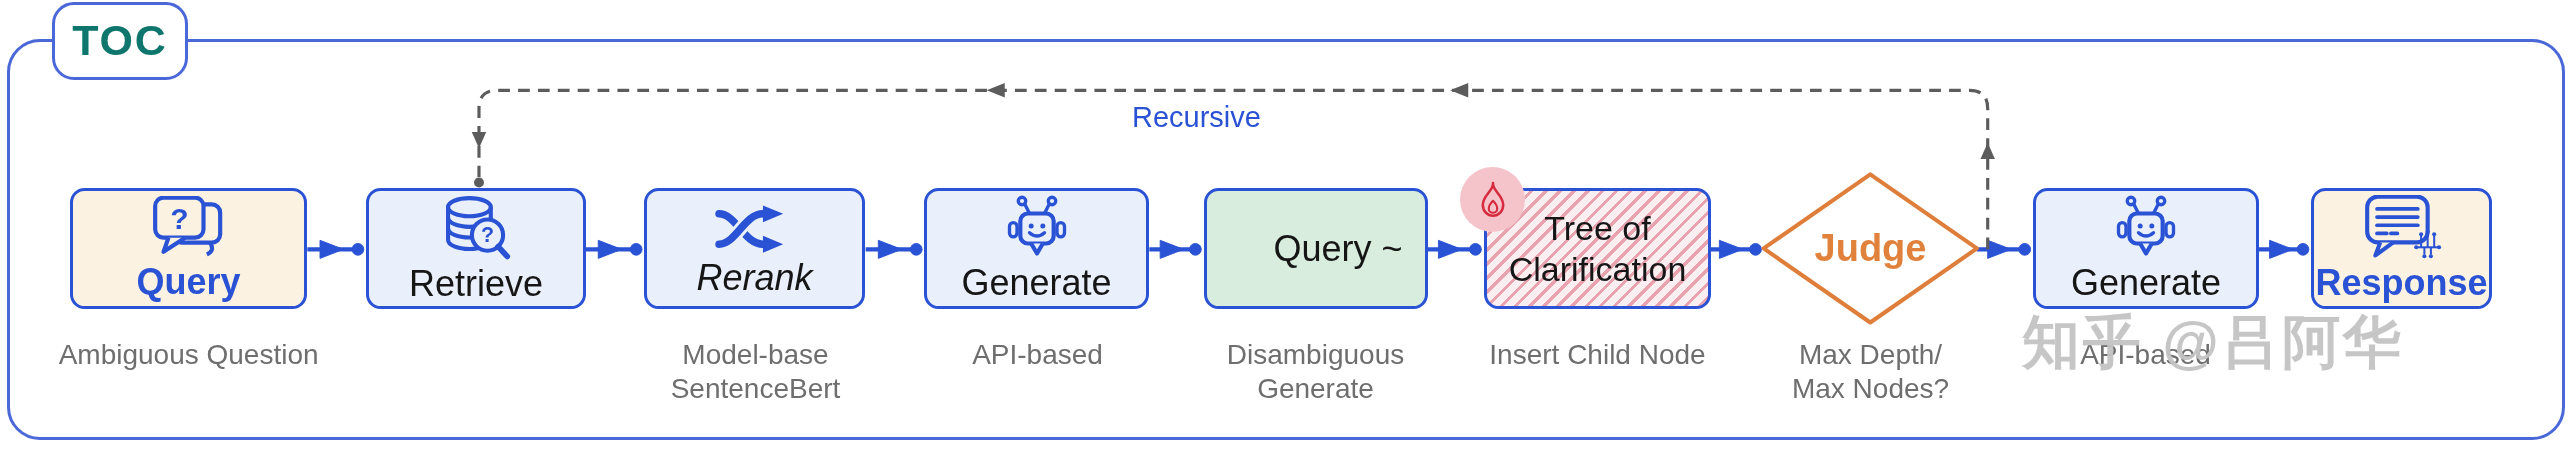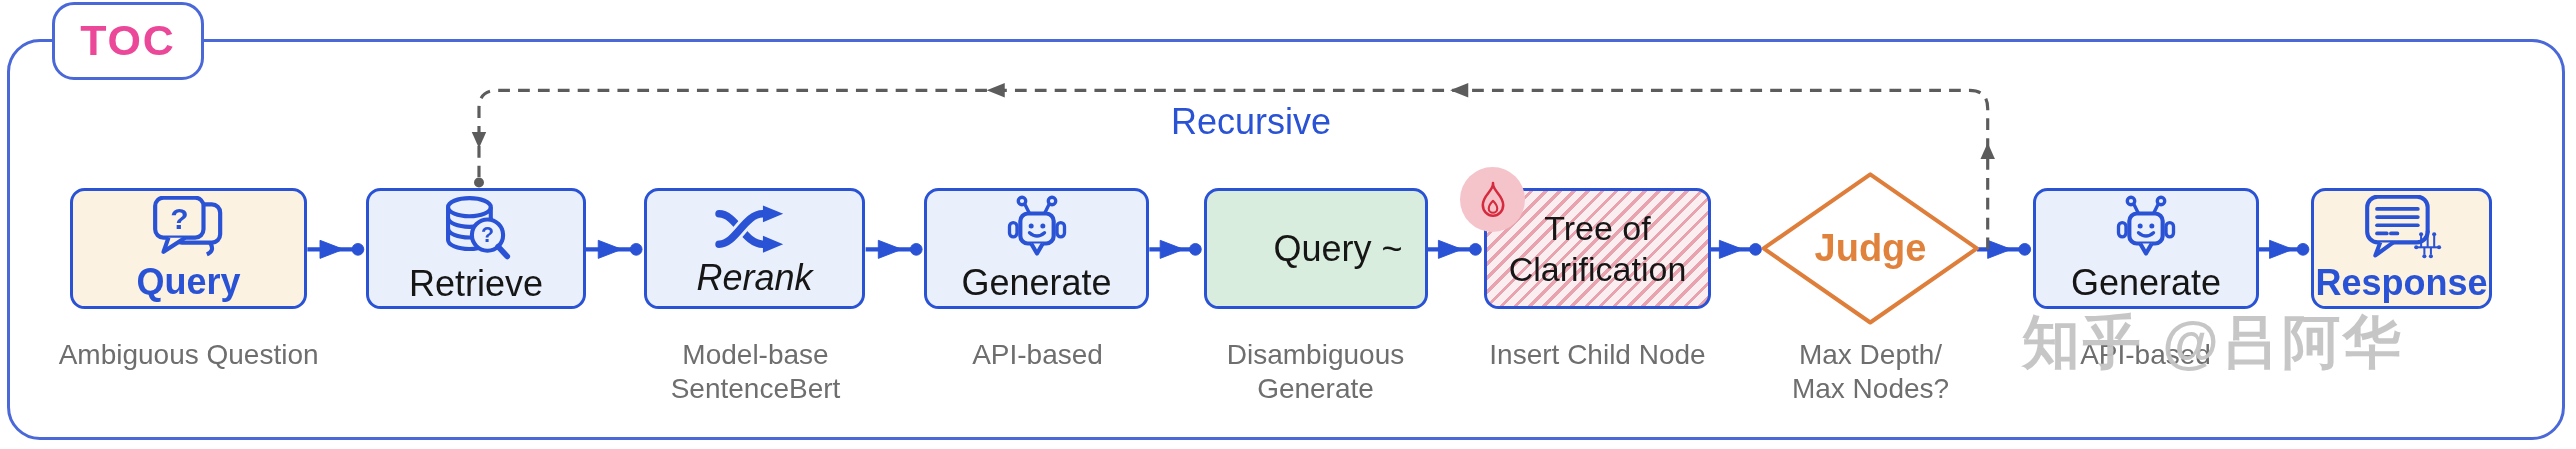--- a/index.html
+++ b/index.html
@@ -1,24 +1,24 @@
 <!DOCTYPE html>
 <html style="font-size:14.5px"><head>
 <meta charset="utf-8">
 <style>
   html,body{margin:0;padding:0;background:#fff;}
   .stage{position:relative;width:2576px;height:449px;background:#ffffff;overflow:hidden;
          font-family:"Liberation Sans","DejaVu Sans",sans-serif;}
   
   .frame{position:absolute;left:7.2px;top:39px;width:2558px;height:401px;
          border:3.2px solid #4A68D8;border-radius:33px;box-sizing:border-box;z-index:1;}
-  .toc-label{position:absolute;left:52px;top:1.8px;width:152px;height:78px;background:#ffffff;
+  .toc-label{position:absolute;left:52px;top:1.8px;width:136px;height:78px;background:#ffffff;
          border:3.6px solid #4A68D8;border-radius:22px;box-sizing:border-box;z-index:3;
          display:flex;align-items:center;justify-content:center;
-         font-size:43px;font-weight:bold;letter-spacing:1.8px;color:#ec4899;}
+         font-size:43px;font-weight:bold;letter-spacing:1.8px;color:#0f766e;}
   svg.layer{position:absolute;left:0;top:0;z-index:2;}
   
   .node{position:absolute;top:188px;height:121px;box-sizing:border-box;
         border:3.2px solid #2A52D5;border-radius:14.5px;z-index:3;
         display:flex;flex-direction:column;align-items:center;justify-content:center;gap:1.8px;}
   .fill-blue{background:#EAF0FB;}
   .fill-cream{background:#FBF2E2;}
   .fill-green{background:#D8EDDE;padding-left:44px;}
   .fill-hatch{background:repeating-linear-gradient(135deg,#E8A3AE 0 3.2px,#FBEEF1 3.2px 10px);}
   .node .lbl{font-size:36px;color:#161616;line-height:1.05;}
@@ -26,22 +26,22 @@
   .node .lbl.two{font-size:34px;text-align:center;line-height:41px;}
   .node .lbl.two span{display:block;}
   
   .sublabel{position:absolute;top:338px;width:379px;text-align:center;z-index:3;
             font-size:28px;line-height:34px;color:#6E6E6E;}
   .sublabel span{display:block;}
   
   .judge-text{position:absolute;left:1764px;top:227px;width:213px;text-align:center;z-index:3;
               font-size:38px;font-weight:bold;color:#E0823C;}
   
-  .recursive{position:absolute;left:1132px;top:101px;width:199px;text-align:right;z-index:3;
-             font-size:36px;font-weight:500;color:#2A52D5;}
+  .recursive{position:absolute;left:1132px;top:101px;width:199px;text-align:left;z-index:3;
+             font-size:29px;font-weight:500;color:#2A52D5;}
   
   .badge{position:absolute;left:1460px;top:167px;width:65px;height:65px;border-radius:50%;
          background:#F5C4CA;z-index:4;display:flex;align-items:center;justify-content:center;}
   
   .watermark{position:absolute;left:2022px;top:304px;z-index:5;font-size:58px;font-weight:bold;
              color:#C4C4C4;opacity:.95;letter-spacing:2.7px;white-space:nowrap;}
 </style>
 </head>
 <body>
 

